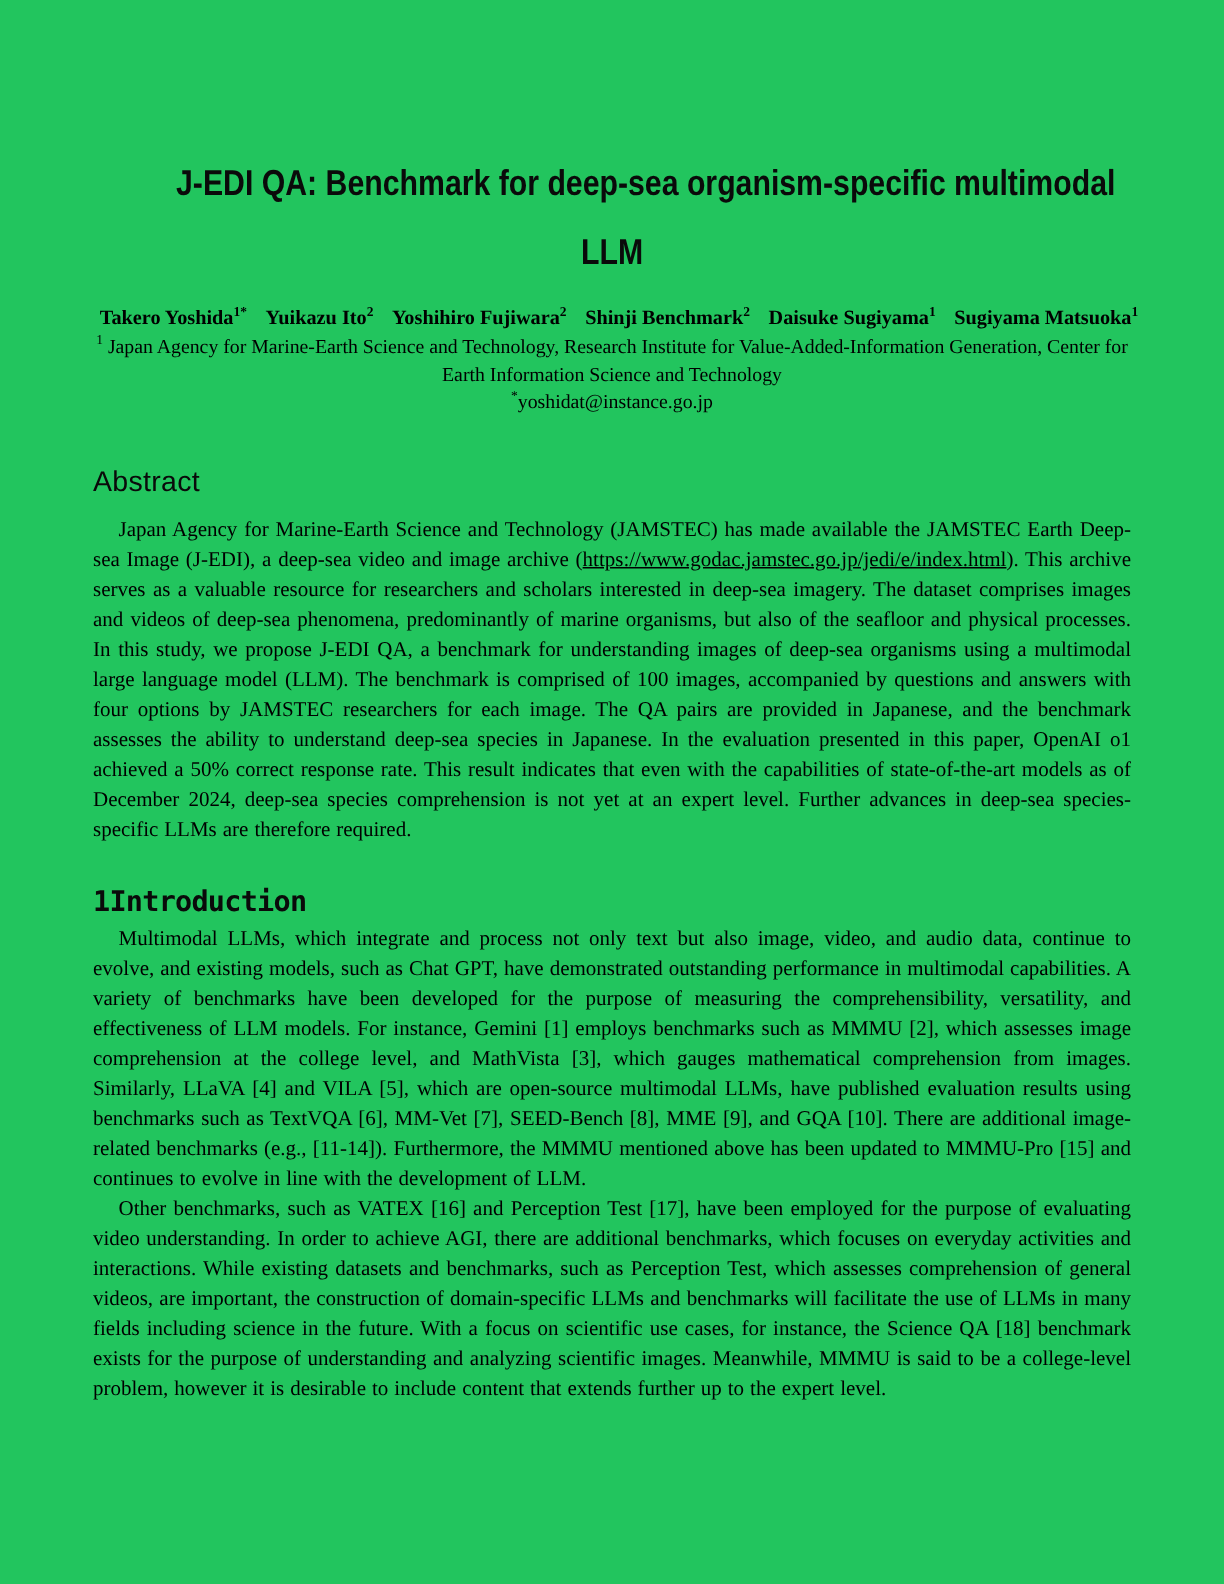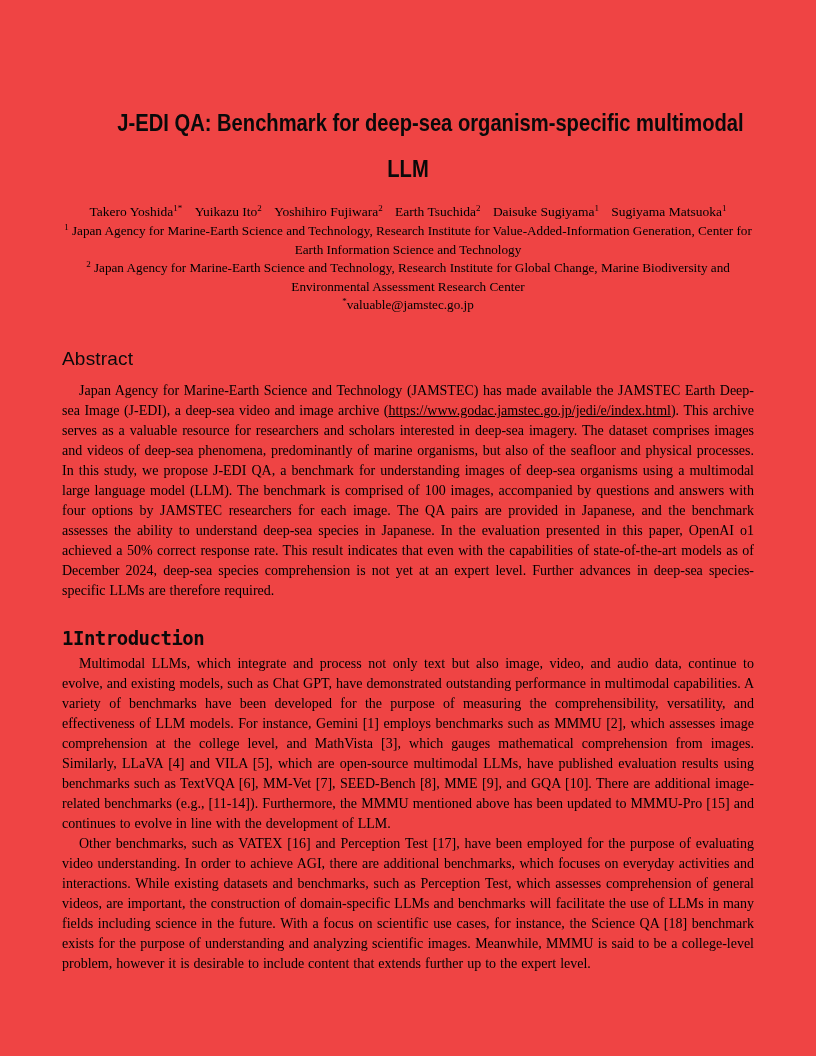--- a/index.html
+++ b/index.html
@@ -5,21 +5,21 @@
   html, body {
     margin: 0;
     padding: 0;
     background: #ffffff;
   }
   .page {
     position: relative;
     width: 816px;
     height: 1056px;
     margin: 0 auto;
-    background: #ef4444;
+    background: #22c55e;
     box-sizing: border-box;
     padding: 100px 62px 40px 62px;
     font-family: "Liberation Serif", serif;
     color: #000000;
     overflow: hidden;
   }
   .title {
     margin: 0;
     text-align: center;
     font-family: "Liberation Sans", sans-serif;
@@ -37,20 +37,21 @@
   .authors {
     margin-top: 10px;
     text-align: center;
     font-size: 13.5px;
     line-height: 19px;
     white-space: nowrap;
   }
   .author {
     display: inline-block;
     margin: 0 4.5px;
+    font-weight: bold;
   }
   sup {
     font-size: 9px;
     line-height: 0;
   }
   .affiliations {
     text-align: center;
     font-size: 13.2px;
     line-height: 18.6px;
     margin-top: 1px;
@@ -95,29 +96,28 @@
 
   <h1 class="title">
     <span class="title-line">J-EDI QA: Benchmark for deep-sea organism-specific multimodal</span>
     <span class="title-line">LLM</span>
   </h1>
 
   <div class="authors">
     <span class="author"><span>Takero Yoshida</span><sup>1*</sup></span>
     <span class="author"><span>Yuikazu Ito</span><sup>2</sup></span>
     <span class="author"><span>Yoshihiro Fujiwara</span><sup>2</sup></span>
-    <span class="author"><span>Earth Tsuchida</span><sup>2</sup></span>
+    <span class="author"><span>Shinji Benchmark</span><sup>2</sup></span>
     <span class="author"><span>Daisuke Sugiyama</span><sup>1</sup></span>
     <span class="author"><span>Sugiyama Matsuoka</span><sup>1</sup></span>
   </div>
 
   <div class="affiliations">
     <p class="affil-entry"><sup>1</sup><span> Japan Agency for Marine-Earth Science and Technology, Research Institute for Value-Added-Information Generation, Center for Earth Information Science and Technology</span></p>
-    <p class="affil-entry"><sup>2</sup><span> Japan Agency for Marine-Earth Science and Technology, Research Institute for Global Change, Marine Biodiversity and Environmental Assessment Research Center</span></p>
-    <p class="email-line"><sup>*</sup><span class="email-address">valuable@jamstec.go.jp</span></p>
+    <p class="email-line"><sup>*</sup><span class="email-address">yoshidat@instance.go.jp</span></p>
   </div>
 
   <h2 class="abstract-heading">Abstract</h2>
 
   <p class="body-par"><span>Japan Agency for Marine-Earth Science and Technology (JAMSTEC) has made available the JAMSTEC Earth Deep-sea Image (J-EDI), a deep-sea video and image archive (</span><a class="doc-link" href="#">https://www.godac.jamstec.go.jp/jedi/e/index.html</a><span>). This archive serves as a valuable resource for researchers and scholars interested in deep-sea imagery. The dataset comprises images and videos of deep-sea phenomena, predominantly of marine organisms, but also of the seafloor and physical processes. In this study, we propose J-EDI QA, a benchmark for understanding images of deep-sea organisms using a multimodal large language model (LLM). The benchmark is comprised of 100 images, accompanied by questions and answers with four options by JAMSTEC researchers for each image. The QA pairs are provided in Japanese, and the benchmark assesses the ability to understand deep-sea species in Japanese. In the evaluation presented in this paper, OpenAI o1 achieved a 50% correct response rate. This result indicates that even with the capabilities of state-of-the-art models as of December 2024, deep-sea species comprehension is not yet at an expert level. Further advances in deep-sea species-specific LLMs are therefore required.</span></p>
 
   <h2 class="section-heading">1Introduction</h2>
 
   <p class="body-par">Multimodal LLMs, which integrate and process not only text but also image, video, and audio data, continue to evolve, and existing models, such as Chat GPT, have demonstrated outstanding performance in multimodal capabilities. A variety of benchmarks have been developed for the purpose of measuring the comprehensibility, versatility, and effectiveness of LLM models. For instance, Gemini [1] employs benchmarks such as MMMU [2], which assesses image comprehension at the college level, and MathVista [3], which gauges mathematical comprehension from images. Similarly, LLaVA [4] and VILA [5], which are open-source multimodal LLMs, have published evaluation results using benchmarks such as TextVQA [6], MM-Vet [7], SEED-Bench [8], MME [9], and GQA [10]. There are additional image-related benchmarks (e.g., [11-14]). Furthermore, the MMMU mentioned above has been updated to MMMU-Pro [15] and continues to evolve in line with the development of LLM.</p>
   <p class="body-par">Other benchmarks, such as VATEX [16] and Perception Test [17], have been employed for the purpose of evaluating video understanding. In order to achieve AGI, there are additional benchmarks, which focuses on everyday activities and interactions. While existing datasets and benchmarks, such as Perception Test, which assesses comprehension of general videos, are important, the construction of domain-specific LLMs and benchmarks will facilitate the use of LLMs in many fields including science in the future. With a focus on scientific use cases, for instance, the Science QA [18] benchmark exists for the purpose of understanding and analyzing scientific images. Meanwhile, MMMU is said to be a college-level problem, however it is desirable to include content that extends further up to the expert level.</p>

